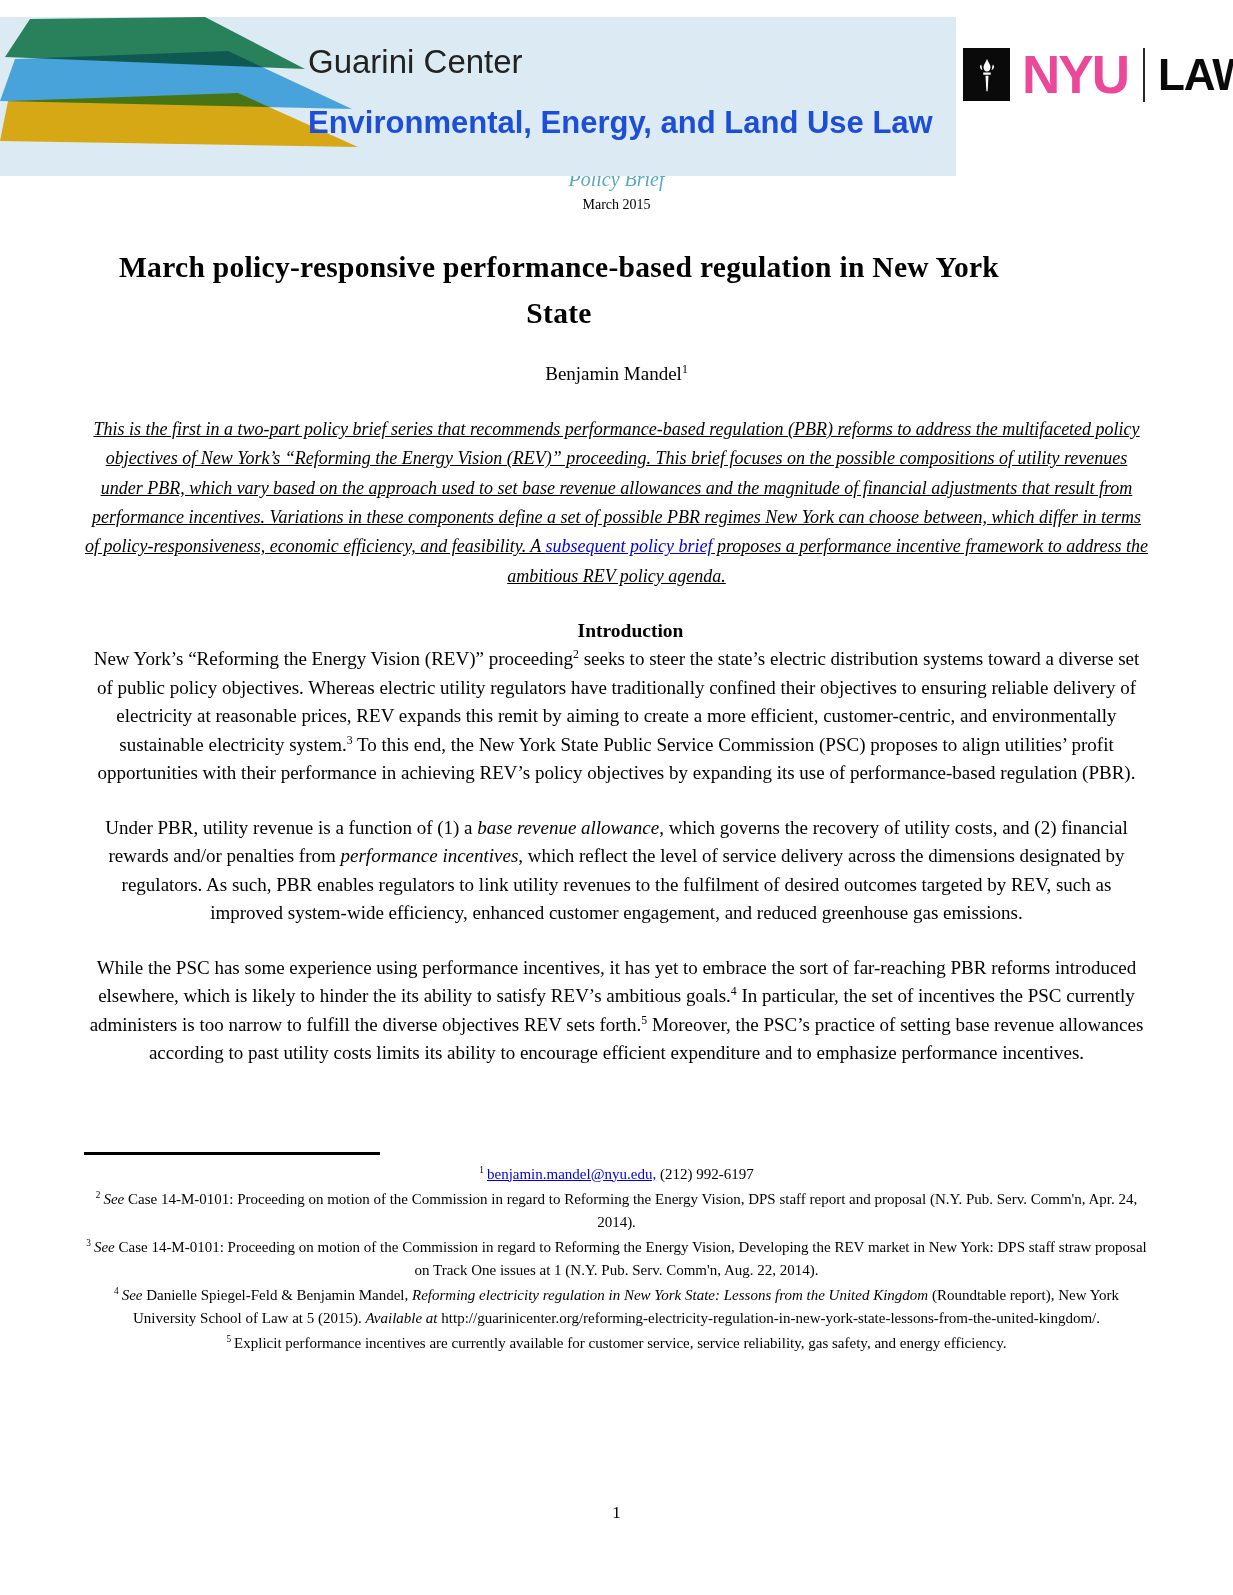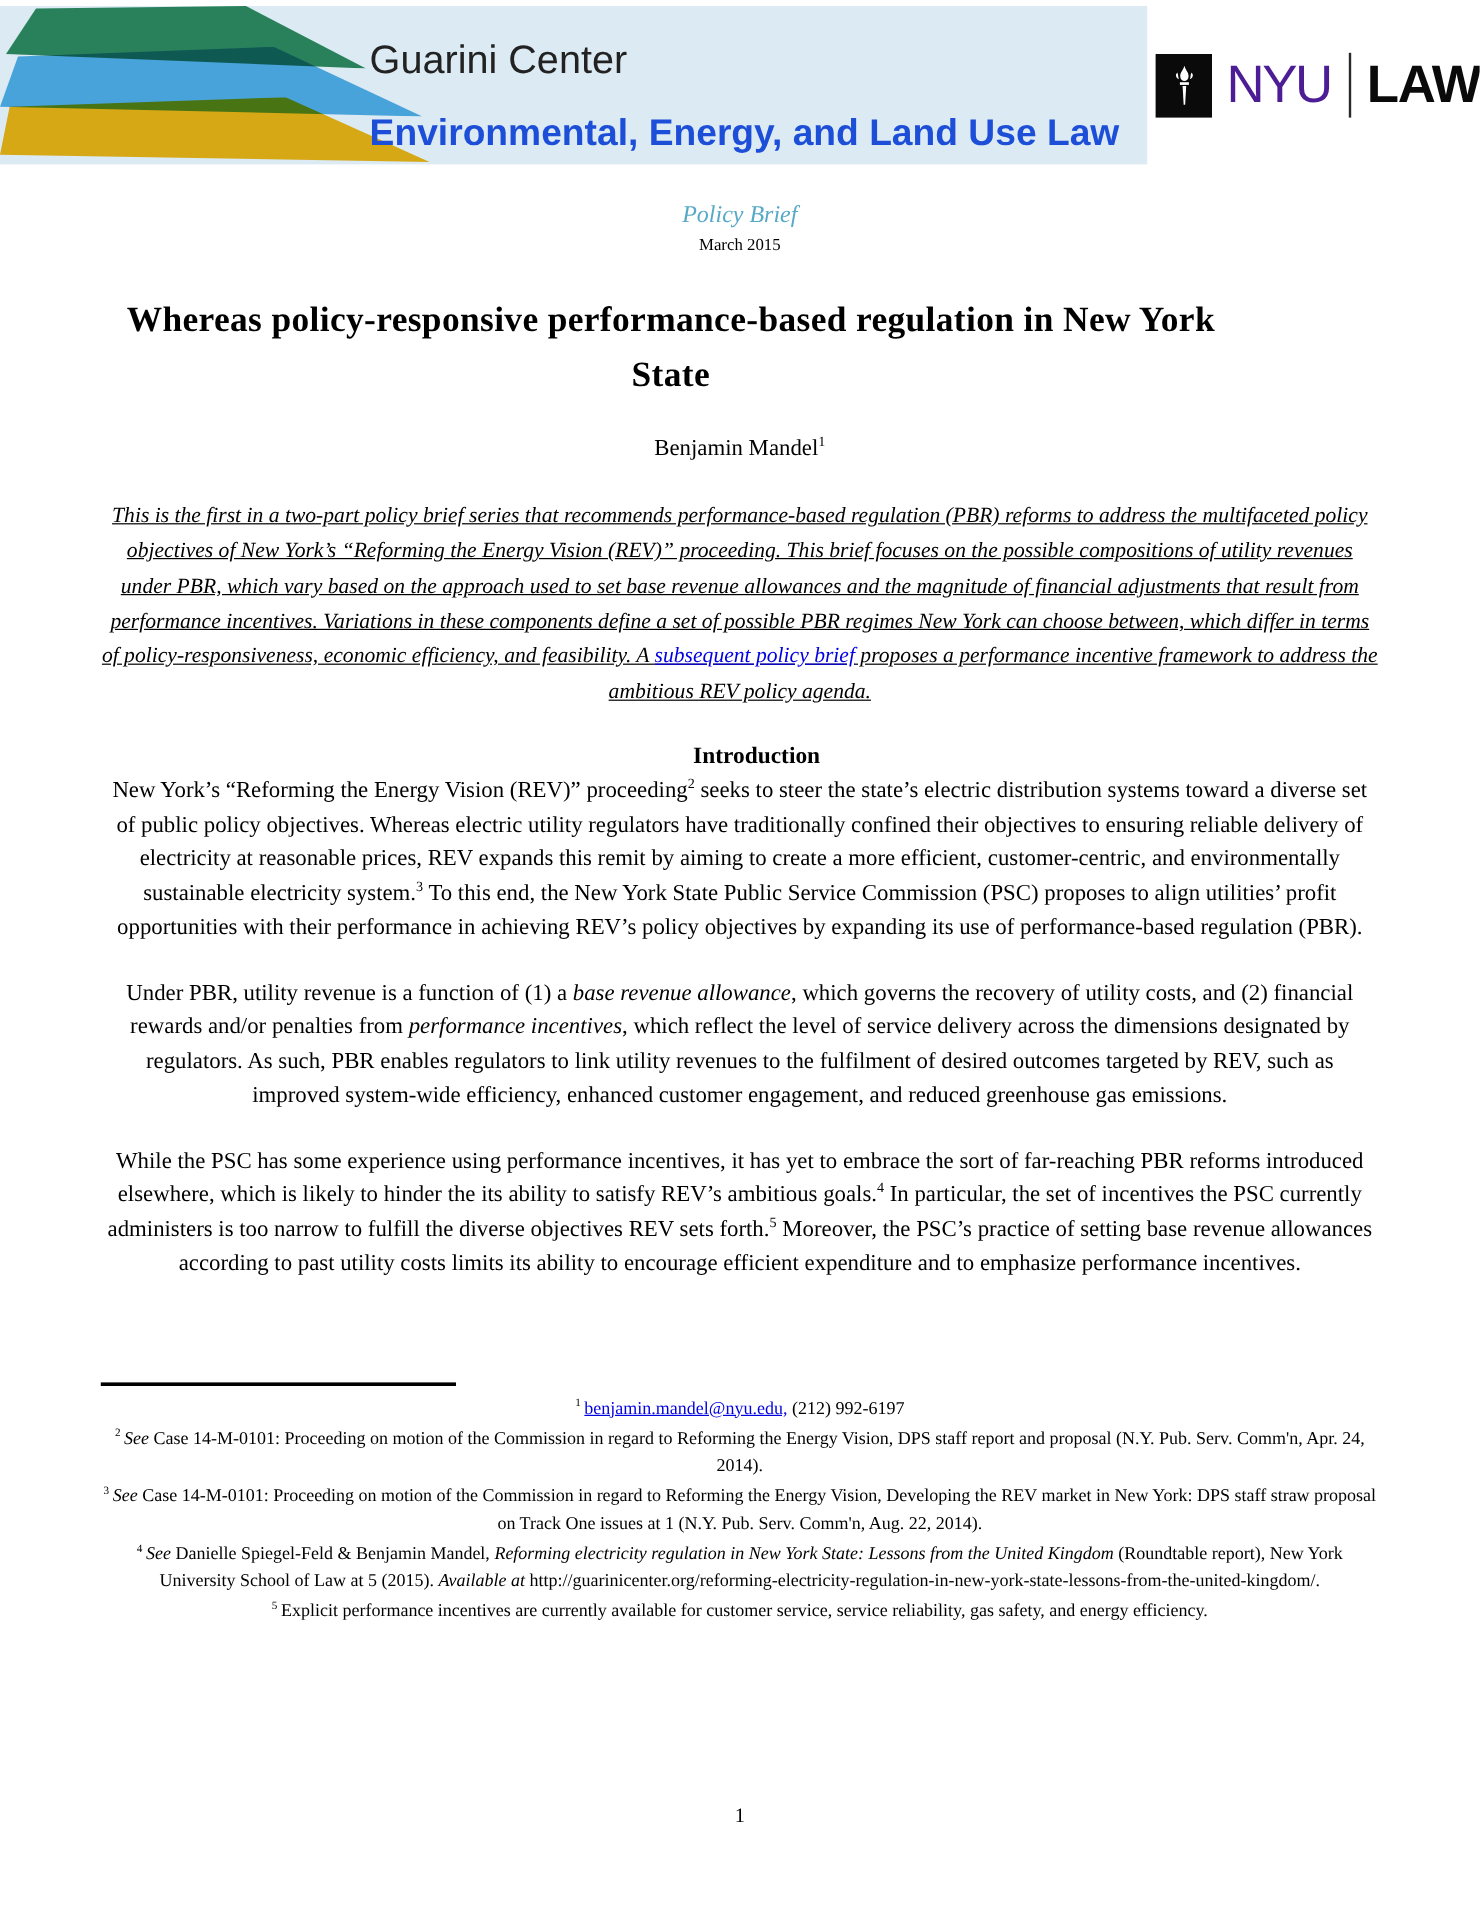--- a/index.html
+++ b/index.html
@@ -5,32 +5,32 @@
   * { margin:0; padding:0; box-sizing:border-box; }
   html,body { background:#ffffff; }
   body {
     width:1233px; height:1595px; position:relative;
     font-family:"Liberation Serif","DejaVu Serif",serif;
     color:#000;
   }
 
   
   .header { position:relative; width:1233px; height:132px; background:#ffffff; }
-  .band { position:absolute; left:0; top:5px; width:956px; height:132px; background:#dcebf3; overflow:hidden; }
+  .band { position:absolute; left:0; top:17px; width:956px; height:159px; background:#dcebf3; overflow:hidden; }
   .logo-art { position:absolute; left:0; top:0; width:380px; height:132px; }
   .sheet { position:absolute; inset:0; mix-blend-mode:multiply; }
   .sheet.green  { background:#2f8c60; clip-path:polygon(30px 2px, 205px 0px, 305px 52px, 5px 40px); }
   .sheet.blue   { background:#54b1e6; clip-path:polygon(15px 42px, 228px 34px, 352px 92px, 0px 84px); }
   .sheet.yellow { background:#f9b616; clip-path:polygon(8px 84px, 238px 76px, 358px 130px, 0px 124px); }
   .org-text { position:absolute; left:308px; top:24px; font-family:"Liberation Sans","DejaVu Sans",sans-serif; line-height:1.3; }
   .org-name { font-size:33px; color:#222; letter-spacing:0; }
   .org-sub  { font-size:31px; color:#1d4ed8; margin-top:19px; white-space:nowrap;font-weight:bold; }
   .nyu-logo { position:absolute; left:963px; top:44px; display:flex; align-items:center; font-family:"Liberation Sans","DejaVu Sans",sans-serif; }
   .torch-box { width:47px; height:53px; background:#0a0a0a; display:flex; align-items:center; justify-content:center; }
-  .nyu-word { font-size:44px; font-weight:normal; color:#4c1d95; letter-spacing:-2px; margin-left:12px; }
+  .nyu-word { font-size:53px; font-weight:bold; color:#ec4899; letter-spacing:-2px; margin-left:12px; }
   .nyu-divider { width:2px; height:54px; background:#2a2a2a; margin:0 13px 0 15px; }
   .law-word { font-size:44px; font-weight:bold; color:#0a0a0a; letter-spacing:-1px; }
 
   
   .content { padding:0 84px;text-align:center; }
   .doc-type { margin-top:36px; font-size:20px; font-style:italic; color:#56a9c7; }
   .date { margin-top:6px; font-size:14px; }
   .title { margin-top:31px; font-size:29.5px; font-weight:bold; line-height:1.56; letter-spacing:0.3px; max-width:950px; }
   .author { margin-top:27px; font-size:19px; }
   sup { font-size:0.62em; vertical-align:super; line-height:0; }
@@ -78,21 +78,21 @@
     <div class="nyu-word">NYU</div>
     <div class="nyu-divider"></div>
     <div class="law-word">LAW</div>
   </div>
 </div>
 
 <div class="content">
   <div class="doc-type">Policy Brief</div>
   <div class="date">March 2015</div>
 
-  <h1 class="title">Whereas policy-responsive performance-based regulation in New York State</h1>
+  <h1 class="title">March policy-responsive performance-based regulation in New York State</h1>
 
   <div class="author"><span>Benjamin Mandel</span><sup>1</sup></div>
 
   <div class="abstract"><span>This is the first in a two-part policy brief series that recommends performance-based regulation (PBR) reforms to address the multifaceted policy objectives of New York’s “Reforming the Energy Vision (REV)” proceeding. This brief focuses on the possible compositions of utility revenues under PBR, which vary based on the approach used to set base revenue allowances and the magnitude of financial adjustments that result from performance incentives. Variations in these components define a set of possible PBR regimes New York can choose between, which differ in terms of policy-responsiveness, economic efficiency, and feasibility. A </span><a>subsequent policy brief</a><span> proposes a performance incentive framework to address the ambitious REV policy agenda.</span></div>
 
   <div class="intro-heading">Introduction</div>
 
   <p class="para first"><span>New York’s “Reforming the Energy Vision (REV)” proceeding</span><sup>2</sup><span> seeks to steer the state’s electric distribution systems toward a diverse set of public policy objectives. Whereas electric utility regulators have traditionally confined their objectives to ensuring reliable delivery of electricity at reasonable prices, REV expands this remit by aiming to create a more efficient, customer-centric, and environmentally sustainable electricity system.</span><sup>3</sup><span> To this end, the New York State Public Service Commission (PSC) proposes to align utilities’ profit opportunities with their performance in achieving REV’s policy objectives by expanding its use of performance-based regulation (PBR).</span></p>
   <p class="para"><span>Under PBR, utility revenue is a function of (1) a </span><em>base revenue allowance</em><span>, which governs the recovery of utility costs, and (2) financial rewards and/or penalties from </span><em>performance incentives</em><span>, which reflect the level of service delivery across the dimensions designated by regulators. As such, PBR enables regulators to link utility revenues to the fulfilment of desired outcomes targeted by REV, such as improved system-wide efficiency, enhanced customer engagement, and reduced greenhouse gas emissions.</span></p>
   <p class="para"><span>While the PSC has some experience using performance incentives, it has yet to embrace the sort of far-reaching PBR reforms introduced elsewhere, which is likely to hinder the its ability to satisfy REV’s ambitious goals.</span><sup>4</sup><span> In particular, the set of incentives the PSC currently administers is too narrow to fulfill the diverse objectives REV sets forth.</span><sup>5</sup><span> Moreover, the PSC’s practice of setting base revenue allowances according to past utility costs limits its ability to encourage efficient expenditure and to emphasize performance incentives.</span></p>

